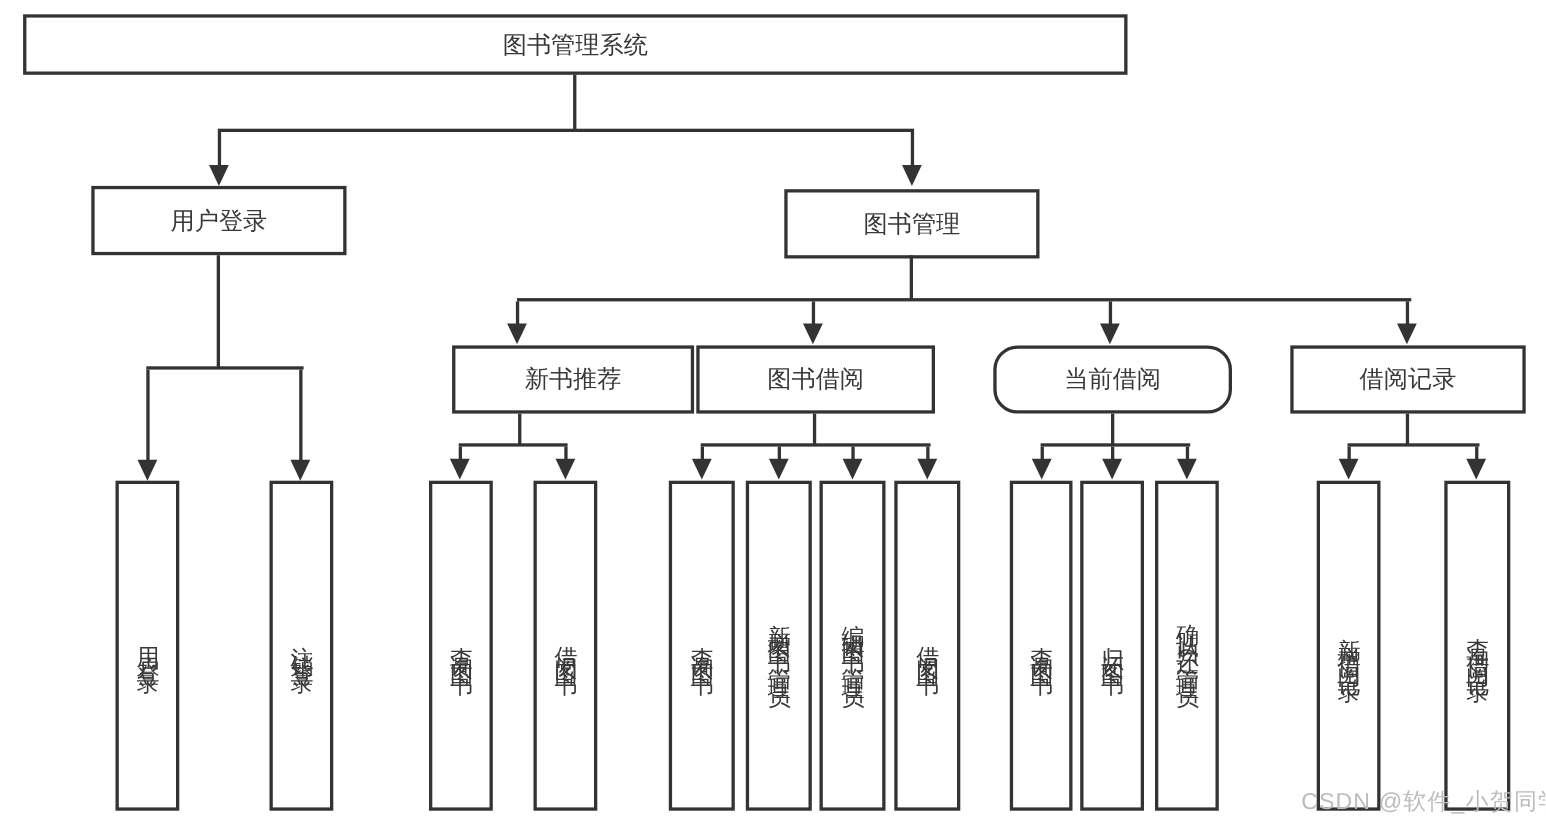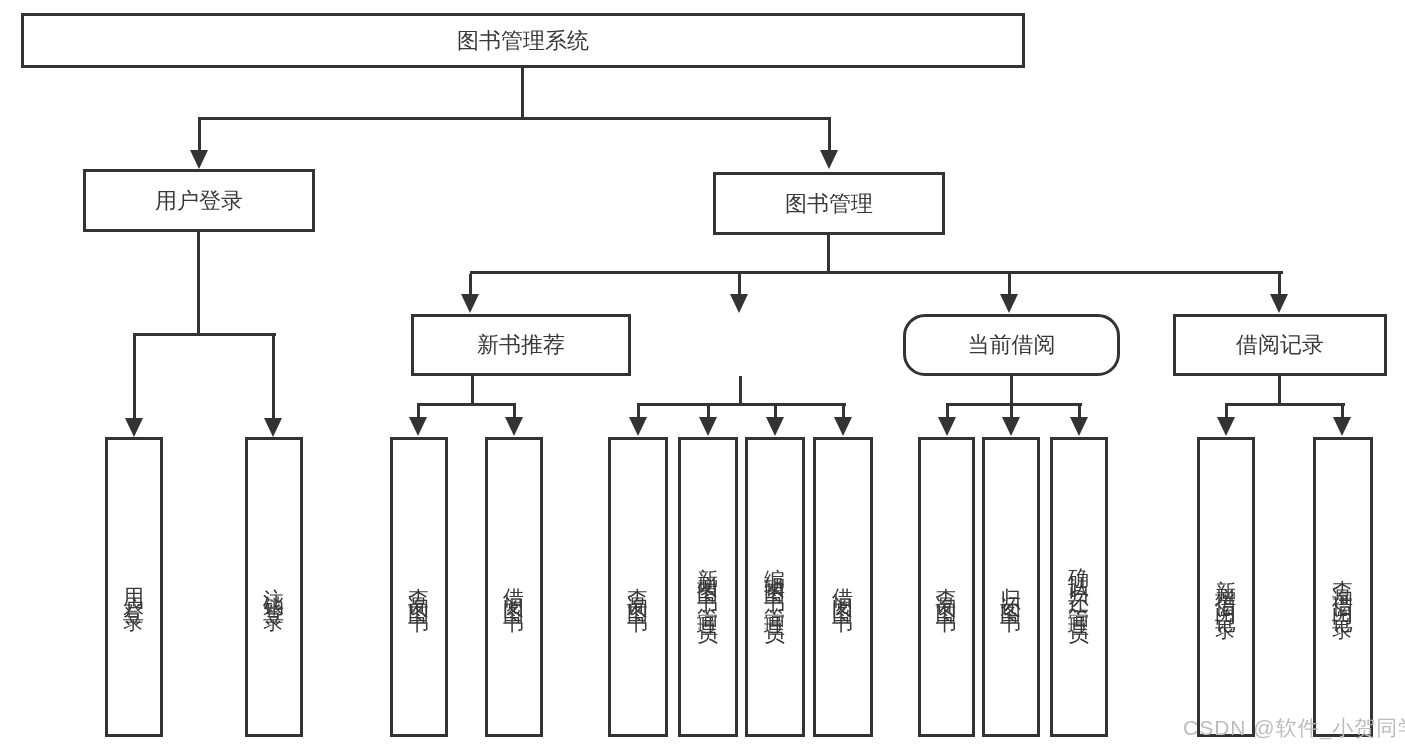--- a/index.html
+++ b/index.html
@@ -28,20 +28,23 @@
 
   <div class="box hbox" style="left:83px;top:169px;width:232px;height:63px;">
     <span class="lbl">用户登录</span>
   </div>
   <div class="box hbox" style="left:713px;top:172px;width:232px;height:63px;">
     <span class="lbl">图书管理</span>
   </div>
 
   <div class="box hbox" style="left:363px;top:314px;width:220px;height:62px;margin-left:48px;">
     <span class="lbl">新书推荐</span>
+  </div>
+  <div class="box hbox" style="left:633px;top:314px;width:217px;height:62px;">
+    <span class="lbl">图书借阅</span>
   </div>
   <div class="box hbox" style="left:903px;top:314px;width:217px;height:62px;border-radius:22px;">
     <span class="lbl">当前借阅</span>
   </div>
   <div class="box hbox" style="left:1173px;top:314px;width:214px;height:62px;">
     <span class="lbl">借阅记录</span>
   </div>
 
   <div class="box leaf" style="left:105px;top:437px;width:58px;height:300px;">
     <span class="lbl">用户登录</span>

